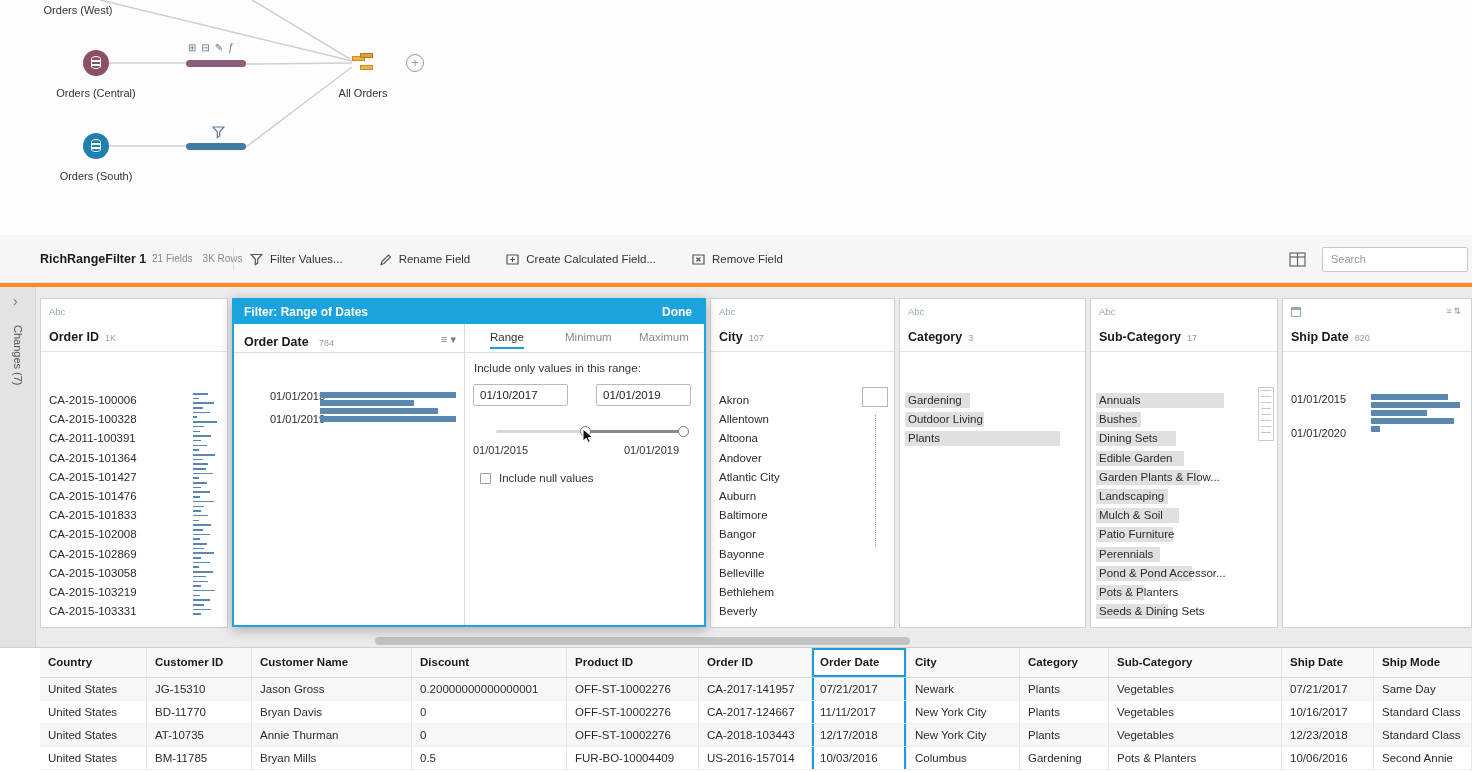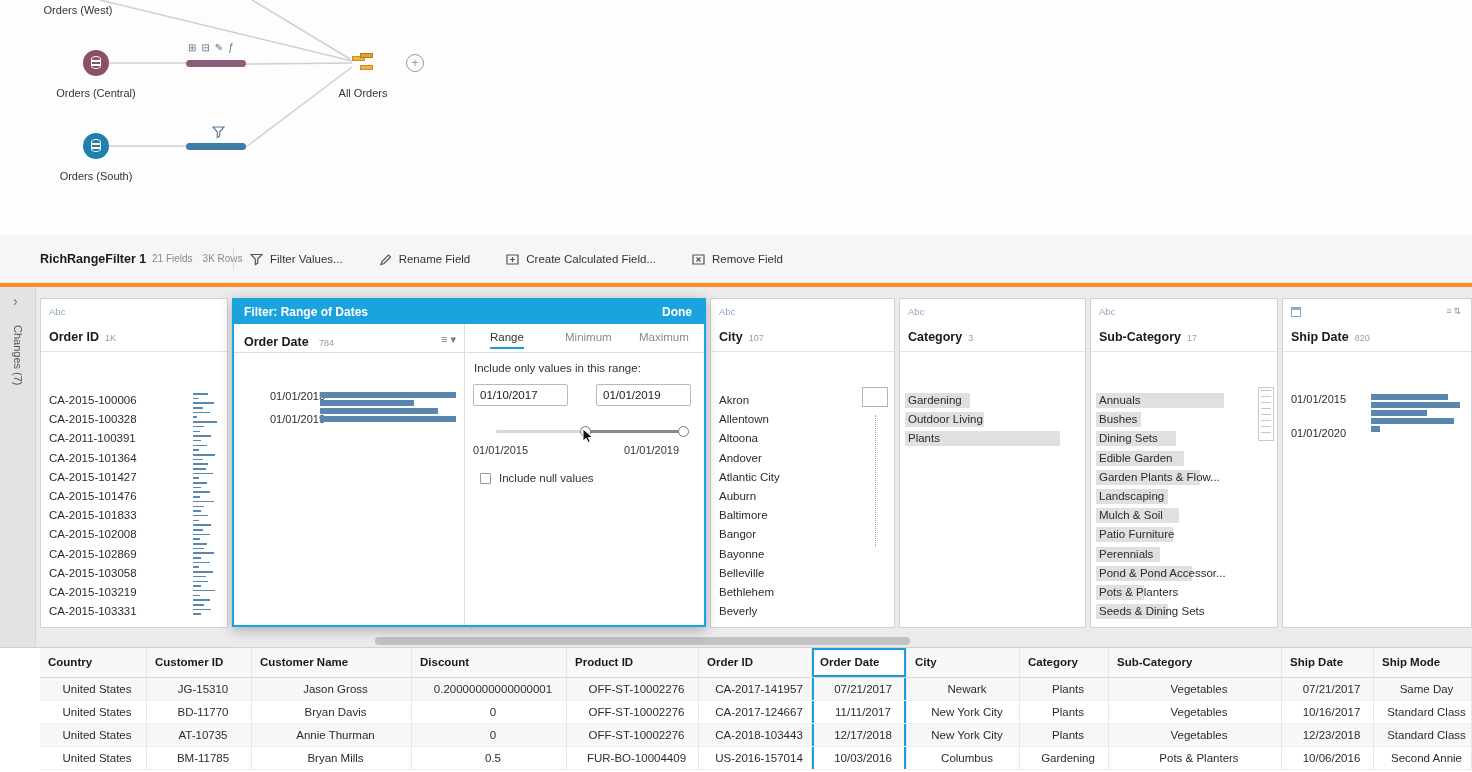--- a/index.html
+++ b/index.html
@@ -97,21 +97,21 @@
   .track-active{position:absolute;left:90px;width:98px;top:6px;height:3px;background:#8a8a8a;}
   .handle{position:absolute;top:2px;width:11px;height:11px;border-radius:50%;background:#fff;border:1.5px solid #777;box-sizing:border-box;}
   .cursor-svg{position:absolute;left:86px;top:5px;}
   .slider-labels span{position:absolute;top:120px;font-size:11px;color:#333;}
   .null-row{position:absolute;left:15px;top:148px;font-size:11.5px;color:#333;display:flex;align-items:center;gap:8px;}
   .checkbox{display:inline-block;width:11px;height:11px;border:1.5px solid #9a9a9a;border-radius:1px;background:#fff;box-sizing:border-box;}
 
   
   .grid{position:absolute;left:40px;top:648px;width:1432px;height:124px;background:#fff;font-size:11.5px;overflow:hidden;}
   .grid-header{display:flex;height:29px;line-height:29px;background:#f8f8f8;border-bottom:1px solid #d8d8d8;font-weight:bold;color:#1a1a1a;}
-  .grid-row{display:flex;height:23px;line-height:23px;text-align:center;}
+  .grid-row{display:flex;height:23px;line-height:23px;}
   .grid-row.striped{background:#f7f7f7;}
   .grid-cell{box-sizing:border-box;padding-left:8px;border-right:1px solid #e6e6e6;overflow:hidden;white-space:nowrap;flex:0 0 auto;}
   .grid-row .grid-cell{border-bottom:1px solid #efefef;}
   .sel-h{box-shadow:inset 0 0 0 2px #1a9ddb;background:#fff;}
   .sel-c{box-shadow:inset 2px 0 0 #1a9ddb, inset -2px 0 0 #1a9ddb;}
 </style>
 </head>
 <body>
 
 <div class="flow-area">
@@ -186,20 +186,28 @@
     </div>
     <div class="tb-btn">
       <svg width="13" height="13">
           <path d="M1 2h11v9H1z"></path>
           <path d="M4.5 4.5l4 4M8.5 4.5l-4 4"></path>
         </svg>
       <span>Remove Field</span>
     </div>
   </div>
 
+  <div class="tb-right">
+    <svg class="grid-view" width="17" height="15">
+      <rect x="1" y="1" width="15" height="13" fill="none" stroke="#666" stroke-width="1.2"></rect>
+      <line x1="8.5" y1="1" x2="8.5" y2="14" stroke="#666" stroke-width="1.2"></line>
+      <line x1="1" y1="5" x2="16" y2="5" stroke="#666" stroke-width="1.2"></line>
+    </svg>
+    <input class="search" placeholder="Search" style="">
+  </div>
 </div>
 
 <div class="orange-line"></div>
 
 <div class="profile-pane">
 
   <div class="changes-strip">
     <div class="changes-chevron">›</div>
     <div class="changes-label">Changes (7)</div>
   </div>

